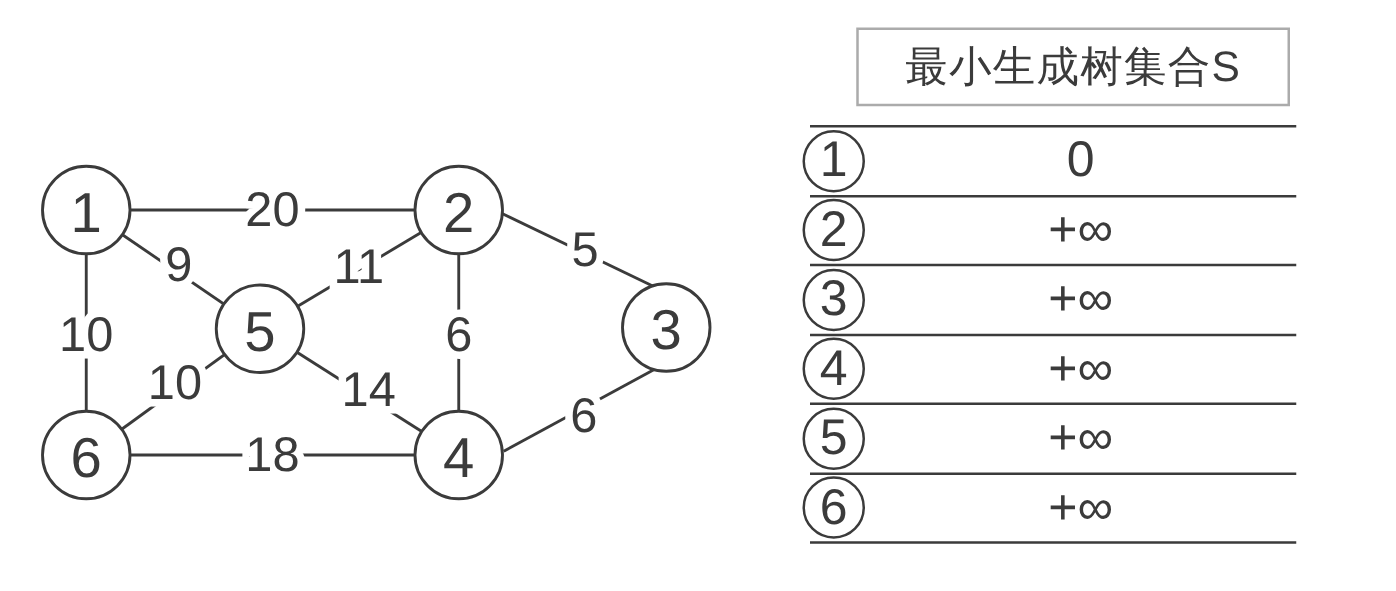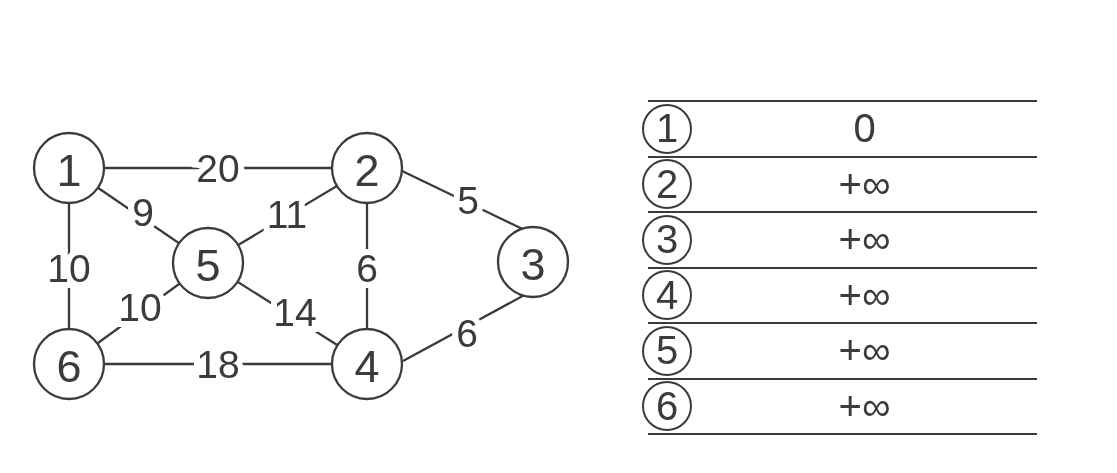--- a/index.html
+++ b/index.html
@@ -136,20 +136,21 @@
     <text class="edge-label" x="69" y="268">10</text>
     <text class="edge-label" x="287" y="214">11</text>
     <text class="edge-label" x="468" y="200">5</text>
     <text class="edge-label" x="367" y="268">6</text>
     <text class="edge-label" x="140" y="307">10</text>
     <text class="edge-label" x="295" y="312">14</text>
     <text class="edge-label" x="218" y="364">18</text>
     <text class="edge-label" x="467" y="333">6</text>
   </svg>
 
+  <div class="mst-title">最小生成树集合S</div>
 
   <div class="mst-rows">
     <div class="s-row">
       <div class="row-circle">1</div>
       <div class="row-value">0</div>
     </div>
     <div class="s-row">
       <div class="row-circle">2</div>
       <div class="row-value">+∞</div>
     </div>

